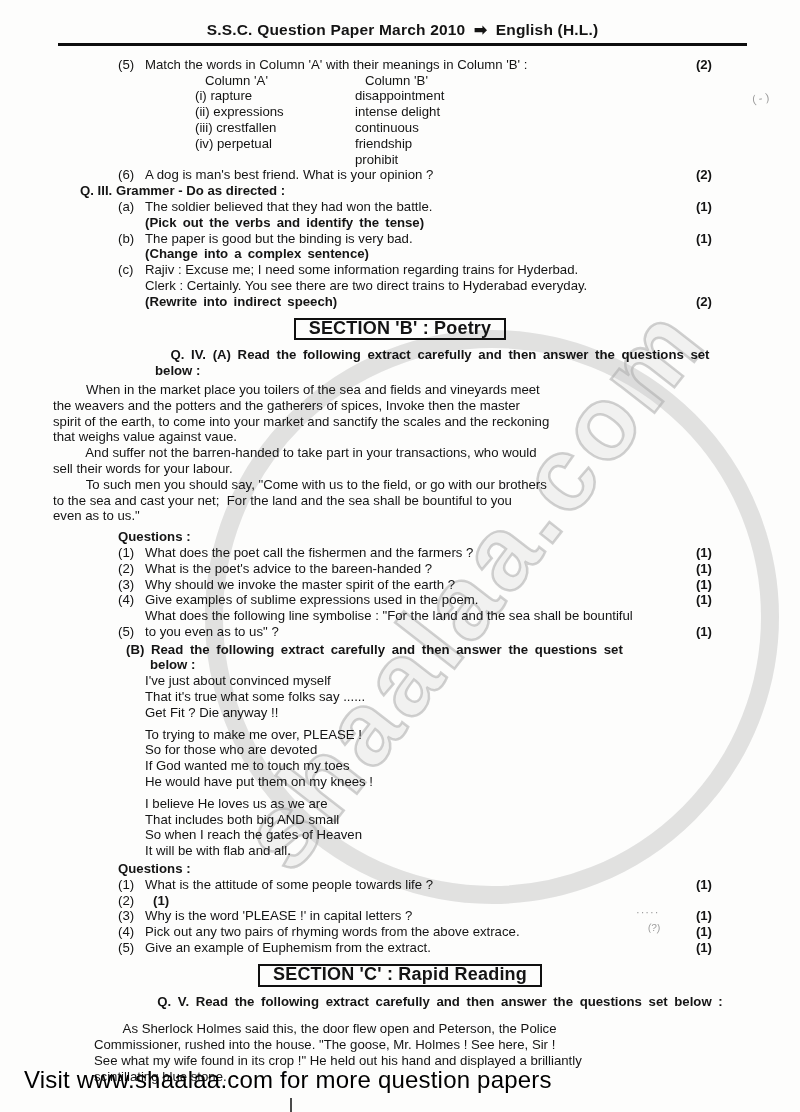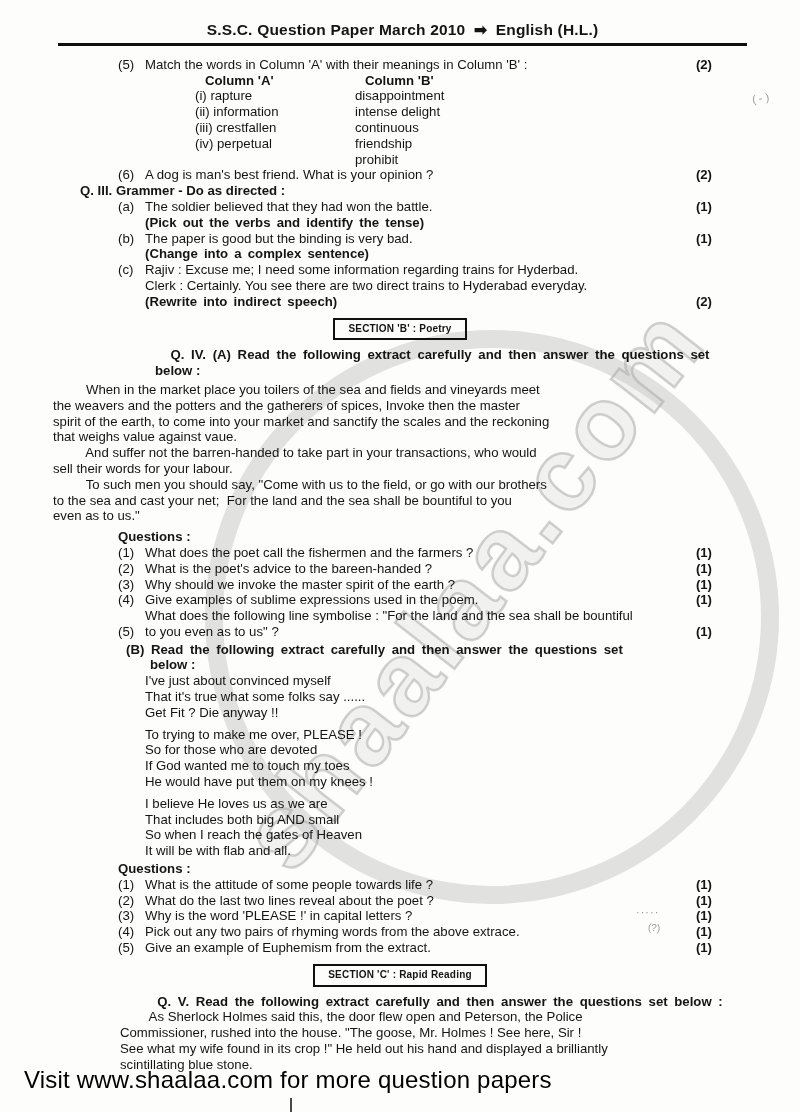--- a/index.html
+++ b/index.html
@@ -22,37 +22,37 @@
   .qnum{flex:none;width:27px;}
   .qtext{flex:1;white-space:pre-wrap;}
   .qmarks{flex:none;margin-left:8px;font-weight:700;}
   .irow{display:flex;align-items:flex-end;padding:0 88px 0 145px;font-weight:700;word-spacing:2.5px;}
   .irow .qtext{white-space:normal;}
   .line{padding-left:145px;}
   .match{padding-left:195px;}
   .mrow{display:flex;}
   .ma{flex:none;width:160px;}
   .mb{flex:none;}
-  .mhead{font-weight:700;}
+  .mhead{font-weight:400;}
   .mhead .ma{padding-left:10px;}
   .sect{padding-left:80px;font-weight:700;}
   .spread{word-spacing:3px;text-align:center;}
   .hang{padding-left:155px;font-weight:700;}
   .hangB{padding-left:150px;font-weight:700;}
   .bhead{padding-left:126px;font-weight:700;word-spacing:3px;}
   .extract{padding-left:53px;margin-top:3px;}
   .extract div{white-space:pre;}
-  .extractC{padding-left:120px;}
+  .extractC{padding-left:94px;margin-top:12px;}
   .extractC div{white-space:pre;}
   .poem{padding-left:145px;}
   .stanza{margin-bottom:6px;}
   .stanza div{white-space:pre;}
   .qlabel{padding-left:118px;font-weight:700;margin-top:5px;}
   .secbox{width:max-content;margin:8px auto 7px;border:2px solid #101010;
-          padding:1px 13px 2px;font-weight:700;font-size:10px;letter-spacing:0.2px;}
+          padding:1px 13px 2px;font-weight:700;font-size:18px;letter-spacing:0.2px;}
   .gap2{height:2px;}
   
   .footer{position:absolute;left:24px;top:1066px;z-index:3;font-size:24px;
           color:#000000;letter-spacing:0.2px;}
   .art{position:absolute;z-index:2;color:#9a9a9a;font-size:11px;}
   .a1{left:752px;top:92px;transform:rotate(-8deg);}
   .a2{left:636px;top:906px;letter-spacing:1px;}
   .a3{left:648px;top:922px;font-size:10px;transform:rotate(4deg);}
   .tick{position:absolute;left:290px;top:1098px;width:2px;height:14px;background:#4a4a4a;z-index:2;}
 </style>
@@ -85,21 +85,21 @@
           <span class="mb">Column 'B'</span>
         </div>
         <div>
 
             <div class="mrow">
               <span class="ma">(i) rapture</span>
               <span class="mb">disappointment</span>
             </div>
 
             <div class="mrow">
-              <span class="ma">(ii) information</span>
+              <span class="ma">(ii) expressions</span>
               <span class="mb">intense delight</span>
             </div>
 
             <div class="mrow">
               <span class="ma">(iii) crestfallen</span>
               <span class="mb">continuous</span>
             </div>
 
             <div class="mrow">
               <span class="ma">(iv) perpetual</span>
@@ -226,21 +226,20 @@
       <div>
 
           <div class="qrow">
             <span class="qnum">(1)</span>
             <span class="qtext">What is the attitude of some people towards life ?</span>
             <span class="qmarks">(1)</span>
           </div>
 
           <div class="qrow">
             <span class="qnum">(2)</span>
-            <span class="qtext">What do the last two lines reveal about the poet ?</span>
             <span class="qmarks">(1)</span>
           </div>
 
           <div class="qrow">
             <span class="qnum">(3)</span>
             <span class="qtext">Why is the word 'PLEASE !' in capital letters ?</span>
             <span class="qmarks">(1)</span>
           </div>
 
           <div class="qrow">

